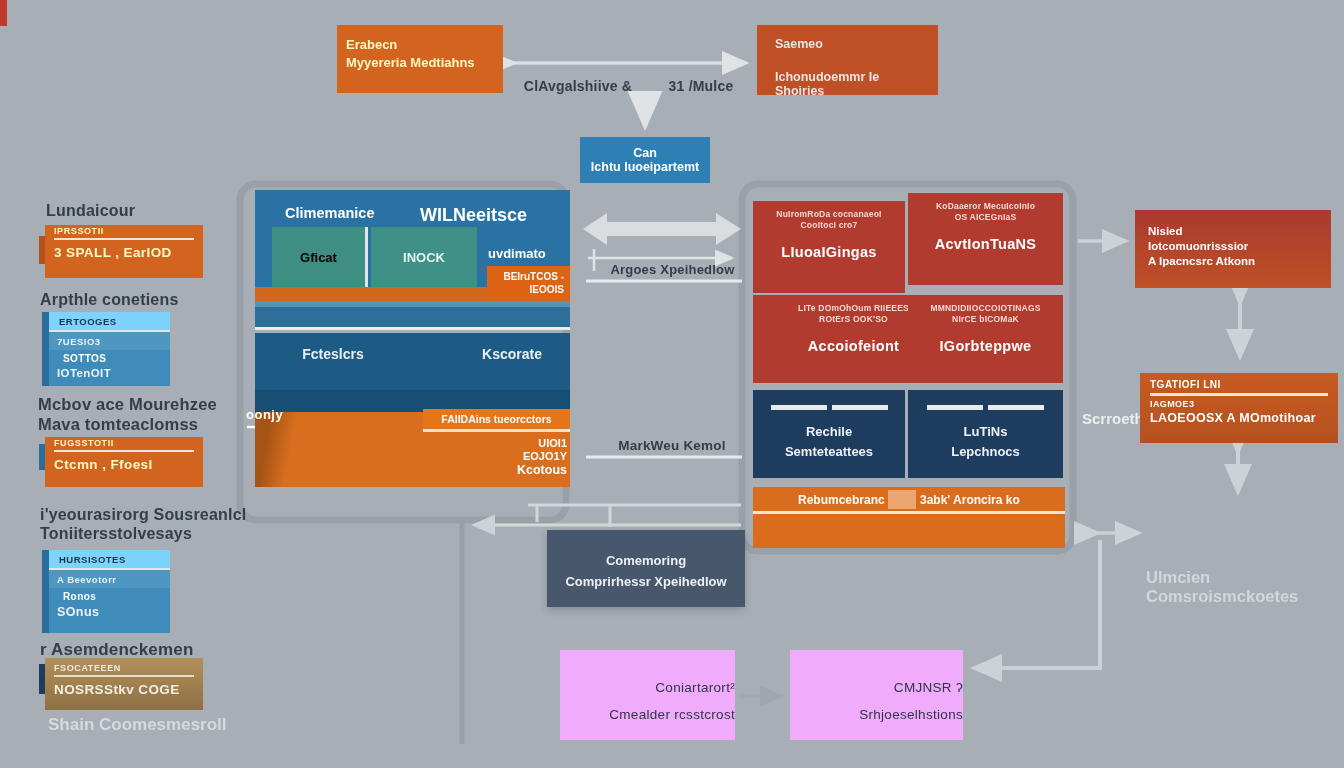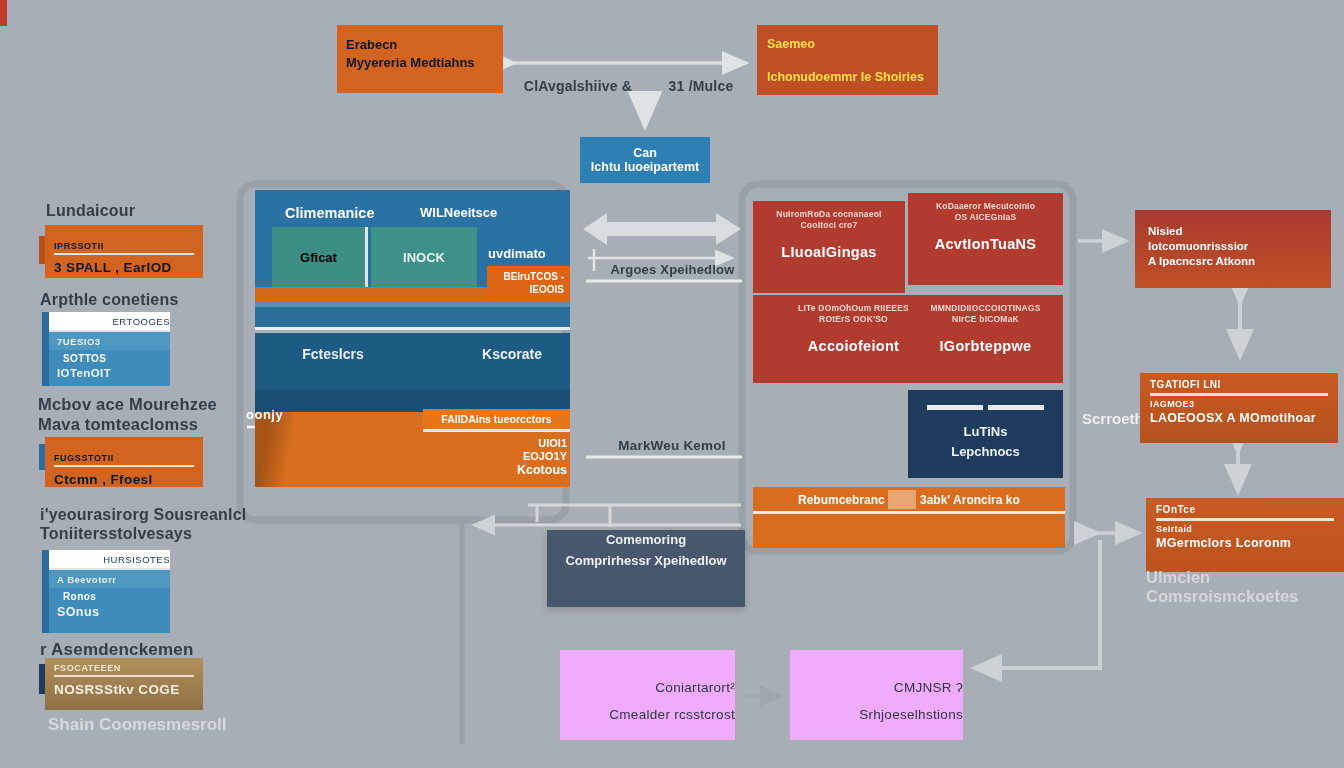--- a/index.html
+++ b/index.html
@@ -5,44 +5,44 @@
   html,body{margin:0;padding:0;background:#a8aeb5;}
   .canvas{position:relative;width:1344px;height:768px;background:#a8aeb5;overflow:hidden;
           font-family:"Liberation Sans",sans-serif;-webkit-font-smoothing:antialiased;}
   .abs{position:absolute;box-sizing:border-box;}
   svg.wires{position:absolute;left:0;top:0;z-index:1;}
   .lyr{z-index:2;}
   .b{font-weight:bold;}
   .ctr{display:flex;align-items:center;justify-content:center;text-align:center;}
   .heading{color:#333e49;font-weight:bold;line-height:1.2;letter-spacing:.2px;}
   .lightxt{color:#d7dadd;font-weight:bold;}
-  .obox{background:#d2641f;color:#0f172a;padding:16px 9px;}
+  .obox{background:#d2641f;color:#fef9c3;padding:1px 9px;}
   .obox .hd{display:block;font-size:9px;font-weight:bold;letter-spacing:.6px;border-bottom:2px solid #f2e4d6;padding-bottom:2px;margin-bottom:5px;}
   .obox .bd{display:block;font-size:13.5px;font-weight:bold;letter-spacing:.4px;}
   .tanbox{background:linear-gradient(#b3905a,#8d7045);color:#f5efe3;padding:5px 9px;}
   .tanbox .hd{display:block;font-size:9px;font-weight:bold;letter-spacing:.6px;border-bottom:2px solid #e8ddc8;padding-bottom:2px;margin-bottom:5px;color:#f3e9d8;}
   .tanbox .bd{display:block;font-size:13.5px;font-weight:bold;letter-spacing:.4px;}
   .stackbox{border-left:7px solid #2b6e9e;background:#3f8cba;}
-  .stackbox .r1{background:#ffffff;color:#17354e;font-size:9.5px;font-weight:normal;padding:4px 0 3px 10px;border-bottom:2px solid #dfe7ec;letter-spacing:.5px;text-align:right;}
+  .stackbox .r1{background:#7dd3fc;color:#17354e;font-size:9.5px;font-weight:bold;padding:4px 0 3px 10px;border-bottom:2px solid #dfe7ec;letter-spacing:.5px;}
   .stackbox .r2{background:#4e97c0;color:#eaf2f7;font-size:9.5px;font-weight:bold;padding:4px 0 3px 8px;letter-spacing:.5px;}
   .stackbox .r3{color:#fff;font-size:10px;font-weight:bold;padding:3px 0 2px 14px;letter-spacing:.4px;}
   .stackbox .r4{color:#eef4f8;font-size:11.5px;font-weight:bold;padding:1px 0 2px 8px;letter-spacing:.4px;}
   .redcell{background:#b23b2f;color:#fff;}
   .redcell .cap{font-size:8.5px;font-weight:bold;text-align:center;line-height:1.35;padding-top:8px;letter-spacing:.2px;color:#f3d9d2;}
   .redcell .ttl{font-size:14.5px;font-weight:bold;text-align:center;margin-top:12px;letter-spacing:.3px;}
   .navycell{background:#1e3c5e;color:#eef2f6;}
   .navycell .dashes{display:flex;justify-content:center;gap:5px;padding-top:15px;}
   .navycell .dashes i{display:block;width:56px;height:5px;background:#e7ebee;}
   .navycell .ttl{font-size:13px;font-weight:bold;text-align:center;line-height:1.5;margin-top:12px;}
   .rbox{color:#fff;}
   .rbox .hd{display:block;font-size:10px;font-weight:bold;letter-spacing:.5px;border-bottom:3px solid #f3e3d3;padding-bottom:3px;margin-bottom:3px;}
   .rbox .l1{display:block;font-size:9px;font-weight:bold;letter-spacing:.4px;}
   .rbox .l2{display:block;font-size:12.5px;font-weight:bold;margin-top:2px;letter-spacing:.3px;}
   .whitebox{background:#f0abfc;color:#2e3742;font-size:13.5px;font-weight:normal;text-align:right;line-height:2.0;padding-top:24px;letter-spacing:.3px;}
-  .slatebox{background:#47586c;color:#eef1f4;font-size:13px;font-weight:bold;text-align:center;line-height:1.6;box-shadow:0 3px 8px rgba(0,0,0,.18);}
+  .slatebox{background:#47586c;color:#eef1f4;font-size:13px;font-weight:bold;text-align:center;line-height:1.6;padding-top:21px;box-shadow:0 3px 8px rgba(0,0,0,.18);}
   .ln{display:block;}
 </style>
 </head>
 <body>
 
 <div class="canvas">
 
   <svg class="wires" width="1344" height="768">
     <defs>
       <marker id="ah-white" markerWidth="10" markerHeight="10" refX="7" refY="3.5" orient="auto" markerUnits="strokeWidth">
@@ -82,21 +82,21 @@
   </svg>
 
   <div class="abs lyr" style="left:0;top:0;width:7px;height:26px;background:#c03a2e;"></div>
 
   <div class="abs lyr obox" style="left:337px;top:25px;width:166px;height:68px;padding-top:12px;">
     <span class="ln b" style="font-size:13px;">Erabecn</span>
     <span class="ln b" style="font-size:13px;margin-top:3px;">Myyereria Medtiahns</span>
   </div>
   <div class="abs lyr heading" style="left:518px;top:78px;width:120px;font-size:14px;text-align:center;">ClAvgalshiive &amp;</div>
   <div class="abs lyr heading" style="left:656px;top:78px;width:90px;font-size:14px;text-align:center;">31 /Mulce</div>
-  <div class="abs lyr" style="left:757px;top:25px;width:181px;height:70px;background:#bf4f24;color:#fde047;padding:12px 10px;">
+  <div class="abs lyr" style="left:757px;top:25px;width:181px;height:70px;background:#bf4f24;color:#e5e5e5;padding:12px 18px;">
     <span class="ln b" style="font-size:12.5px;">Saemeo</span>
     <span class="ln b" style="font-size:12.5px;margin-top:19px;">Ichonudoemmr Ie Shoiries</span>
   </div>
   <div class="abs lyr ctr" style="left:580px;top:137px;width:130px;height:46px;background:#2e7fb4;color:#fff;flex-direction:column;">
     <span class="b" style="font-size:12.5px;">Can</span>
     <span class="b" style="font-size:12.5px;">Ichtu luoeipartemt</span>
   </div>
 
   <div class="abs lyr heading" style="left:46px;top:201px;font-size:16px;">Lundaicour</div>
   <div class="abs lyr" style="left:39px;top:236px;width:10px;height:28px;background:#b5521c;"></div>
@@ -144,21 +144,21 @@
 
   <div class="abs lyr" style="left:255px;top:190px;width:315px;height:297px;">
     <div class="abs" style="left:0;top:0;width:315px;height:97px;background:#2a72a3;"></div>
     <div class="abs" style="left:0;top:97px;width:315px;height:14px;background:#d4671e;"></div>
     <div class="abs" style="left:0;top:111px;width:315px;height:29px;background:linear-gradient(#5792b4 0 6px,#2d6e9a 6px);border-bottom:3px solid #e9edf0;"></div>
     <div class="abs" style="left:0;top:143px;width:315px;height:57px;background:#1d5a84;"></div>
     <div class="abs" style="left:0;top:200px;width:315px;height:22px;background:#174e74;"></div>
     <div class="abs" style="left:0;top:222px;width:315px;height:75px;background:linear-gradient(100deg,#a65416 0%,#a65416 5%,#d96f1e 13%);"></div>
 
     <span class="abs b" style="left:30px;top:15px;color:#fff;font-size:14.5px;">Climemanice</span>
-    <span class="abs b" style="left:165px;top:15px;color:#fff;font-size:13px;">WILNeeitsce</span>
+    <span class="abs b" style="left:165px;top:15px;color:#fff;font-size:18px;">WILNeeitsce</span>
 
     <div class="abs ctr" style="left:17px;top:37px;width:96px;height:60px;background:#3e8e83;border-right:3px solid #dfe6ea;color:#000000;font-size:13px;font-weight:bold;">Gficat</div>
     <div class="abs ctr" style="left:116px;top:37px;width:106px;height:60px;background:#3f9188;color:#e9f2f0;font-size:13px;font-weight:bold;">INOCK</div>
 
     <span class="abs b" style="left:233px;top:56px;color:#fff;font-size:13px;">uvdimato</span>
     <div class="abs" style="left:232px;top:76px;width:83px;height:34px;background:#dd6414;color:#fff;text-align:right;padding:4px 6px;line-height:1.3;">
       <span class="ln b" style="font-size:10px;">BEIruTCOS -</span>
       <span class="ln b" style="font-size:10px;">IEOOIS</span>
     </div>
 
@@ -198,20 +198,30 @@
     </div>
     <div class="ttl">Accoiofeiont</div>
   </div>
   <div class="abs lyr redcell" style="left:908px;top:295px;width:155px;height:88px;">
     <div class="cap">
       <span class="ln">MMNDIDIIOCCOIOTINAGS</span>
       <span class="ln">NIrCE bICOMaK</span>
     </div>
     <div class="ttl">IGorbteppwe</div>
   </div>
+  <div class="abs lyr navycell" style="left:753px;top:390px;width:152px;height:88px;">
+    <div class="dashes">
+        <i></i>
+        <i></i>
+      </div>
+    <div class="ttl">
+      <span class="ln">Rechile</span>
+      <span class="ln">Semteteattees</span>
+    </div>
+  </div>
   <div class="abs lyr navycell" style="left:908px;top:390px;width:155px;height:88px;">
     <div class="dashes">
         <i></i>
         <i></i>
       </div>
     <div class="ttl">
       <span class="ln">LuTiNs</span>
       <span class="ln">Lepchnocs</span>
     </div>
   </div>
@@ -229,25 +239,20 @@
     <span class="ln b" style="font-size:11.5px;">A Ipacncsrc Atkonn</span>
   </div>
 
   <span class="abs lyr b" style="left:1082px;top:410px;color:#eceeef;font-size:15px;">Scrroeth</span>
   <div class="abs lyr rbox" style="left:1140px;top:373px;width:198px;height:70px;background:linear-gradient(#c85a22,#b5511e);padding:6px 10px;">
     <span class="hd">TGATIOFI LNI</span>
     <span class="l1">IAGMOE3</span>
     <span class="l2">LAOEOOSX A MOmotihoar</span>
   </div>
 
-  <div class="abs lyr rbox" style="left:1146px;top:498px;width:198px;height:74px;background:linear-gradient(#c85a22,#bc541f);padding:6px 10px;">
-    <span class="hd">FOnTce</span>
-    <span class="l1">SeIrtaid</span>
-    <span class="l2">MGermclors Lcoronm</span>
-  </div>
   <span class="abs lyr b" style="left:1146px;top:568px;color:#d3d7da;font-size:16.5px;">Ulmcien Comsroismckoetes</span>
 
   <div class="abs lyr slatebox" style="left:547px;top:530px;width:198px;height:77px;">
     <span class="ln">Comemoring</span>
     <span class="ln">Comprirhessr Xpeihedlow</span>
   </div>
   <div class="abs lyr whitebox" style="left:560px;top:650px;width:175px;height:90px;">
     <span class="ln">Coniartarort²</span>
     <span class="ln">Cmealder rcsstcrost</span>
   </div>

